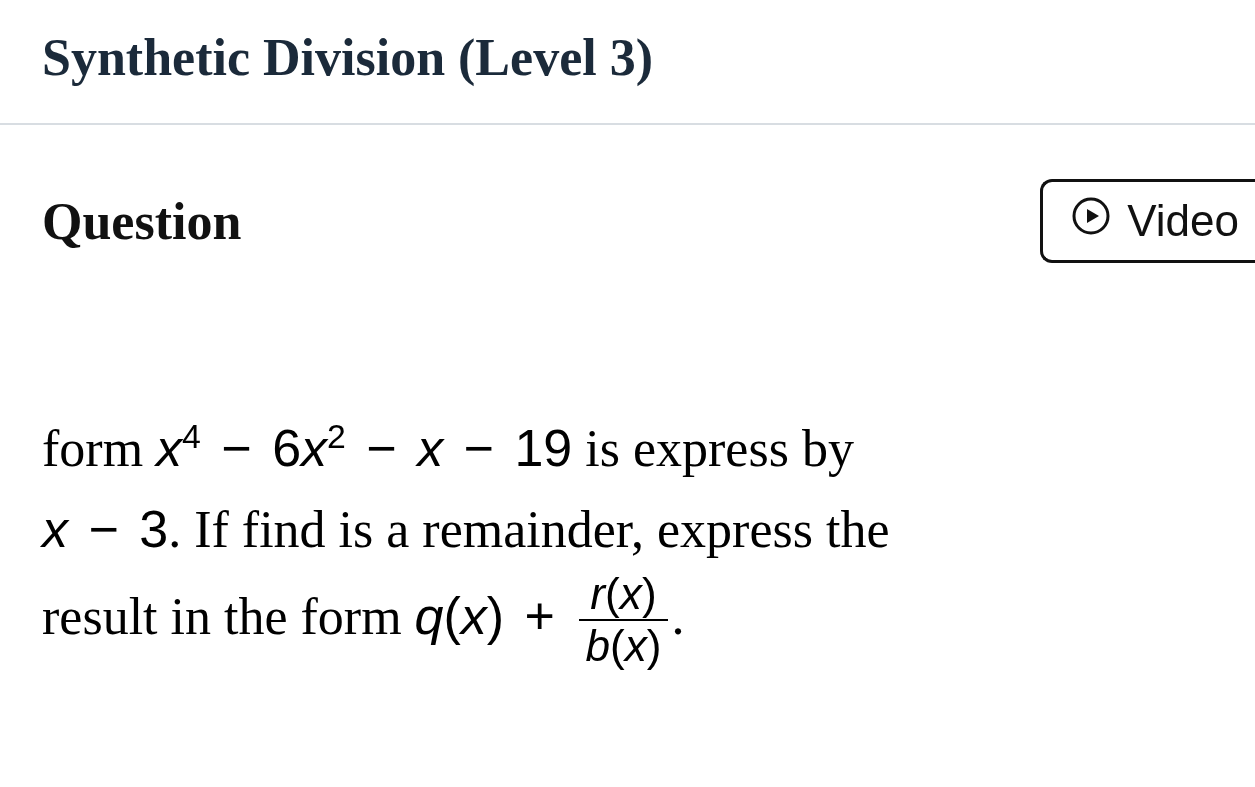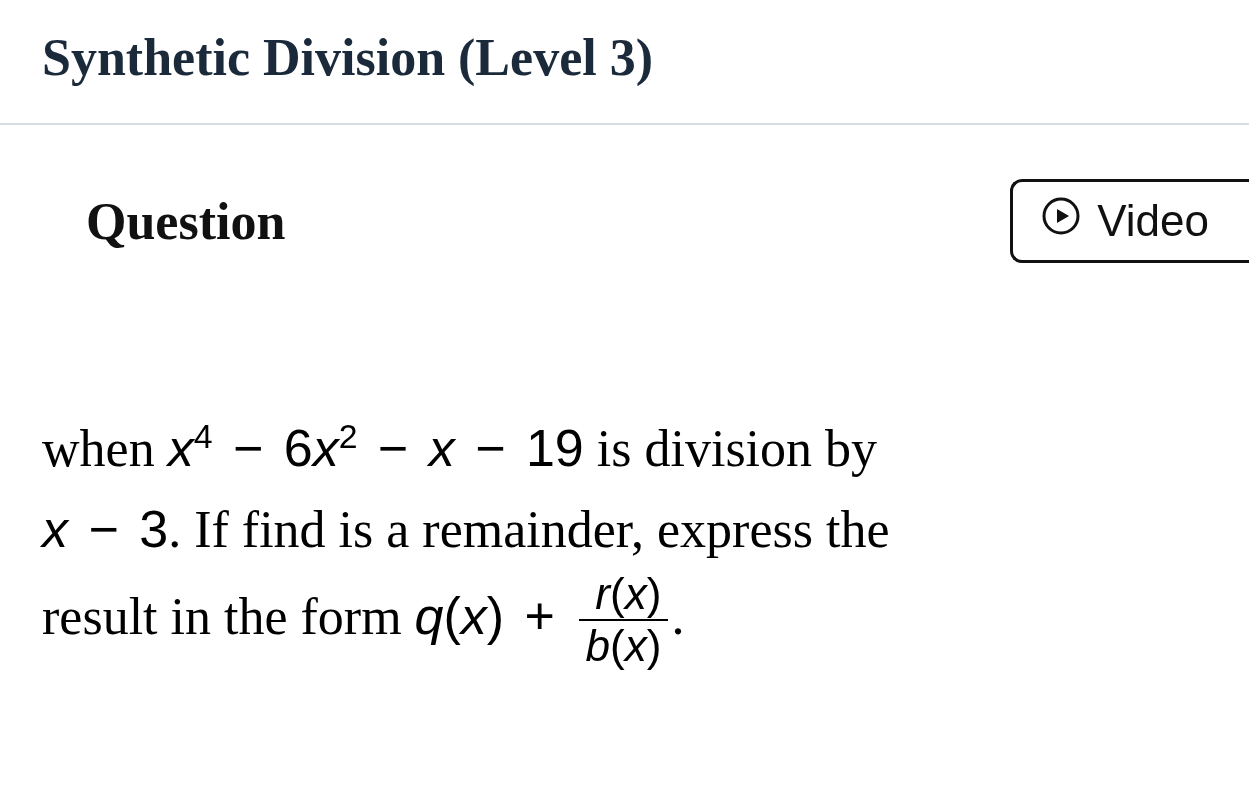--- a/index.html
+++ b/index.html
@@ -6,42 +6,41 @@
   html, body {
     margin: 0;
     padding: 0;
     width: 1255px;
     height: 787px;
     font-family: Georgia, "Times New Roman", serif;
     color: #1a1a1a;
     background: #fff;
   }
   .container {
-    padding: 28px 48px 0 42px;
+    padding: 28px 18px 0 42px;
   }
   .title {
     font-size: 52px;
     font-weight: 700;
     color: #1b2a3a;
     letter-spacing: 0px;
     margin: 0 0 36px 0;
   }
   .hr {
     border: none;
     border-top: 2px solid #d8dde2;
     margin: 0 0 0 -42px;
     width: calc(100% + 84px);
   }
   .question-row {
     display: flex;
     justify-content: space-between;
     align-items: center;
     margin-top: 54px;
     margin-bottom: 64px;
-    margin-left: 44px;
   }
   .question-label {
     font-size: 52px;
     font-weight: 700;
     color: #111;
   }
   .video-btn {
     display: flex;
     align-items: flex-end;
     gap: 16px;
@@ -79,21 +78,21 @@
   }
   sup {
     font-size: 0.65em;
     vertical-align: super;
     line-height: 0;
     font-style: normal;
   }
   .frac {
     display: inline-block;
     vertical-align: middle;
-    text-align: right;
+    text-align: center;
     font-size: 0.85em;
     line-height: 1.05;
     margin: 0 4px;
   }
   .frac .num {
     display: block;
     padding: 0 6px 2px 6px;
     border-bottom: 2.5px solid #000;
   }
   .frac .den {
@@ -120,17 +119,17 @@
           <circle cx="20" cy="20" r="17" fill="none" stroke="#111" stroke-width="3"></circle>
           <polygon points="16,13 28,20 16,27" fill="#111"></polygon>
         </svg>
       </span>
       <span>Video</span>
     </div>
   </div>
 
   <div class="problem">
     <br>
-    <span>when </span><span class="math"><span>x</span><sup>4</sup><span class="op"> − </span><span class="mathrm">6</span><span>x</span><sup>2</sup><span class="op"> − </span><span>x</span><span class="op"> − </span><span class="mathrm">19</span></span><span> is division by </span><br>
+    <span>form </span><span class="math"><span>x</span><sup>4</sup><span class="op"> − </span><span class="mathrm">6</span><span>x</span><sup>2</sup><span class="op"> − </span><span>x</span><span class="op"> − </span><span class="mathrm">19</span></span><span> is express by </span><br>
     <span class="math"><span>x</span><span class="op"> − </span><span class="mathrm">3</span></span><span>. If find is a remainder, express the </span><br>
     <span>result in the form </span><span class="math"><span>q</span><span class="mathrm">(</span><span>x</span><span class="mathrm">)</span><span class="op"> + </span><span class="frac"><span class="num"><span>r</span><span class="mathrm">(</span><span>x</span><span class="mathrm">)</span></span><span class="den"><span>b</span><span class="mathrm">(</span><span>x</span><span class="mathrm">)</span></span></span></span><span class="mathrm">.</span>
   </div>
 </div>
 
 </body></html>

